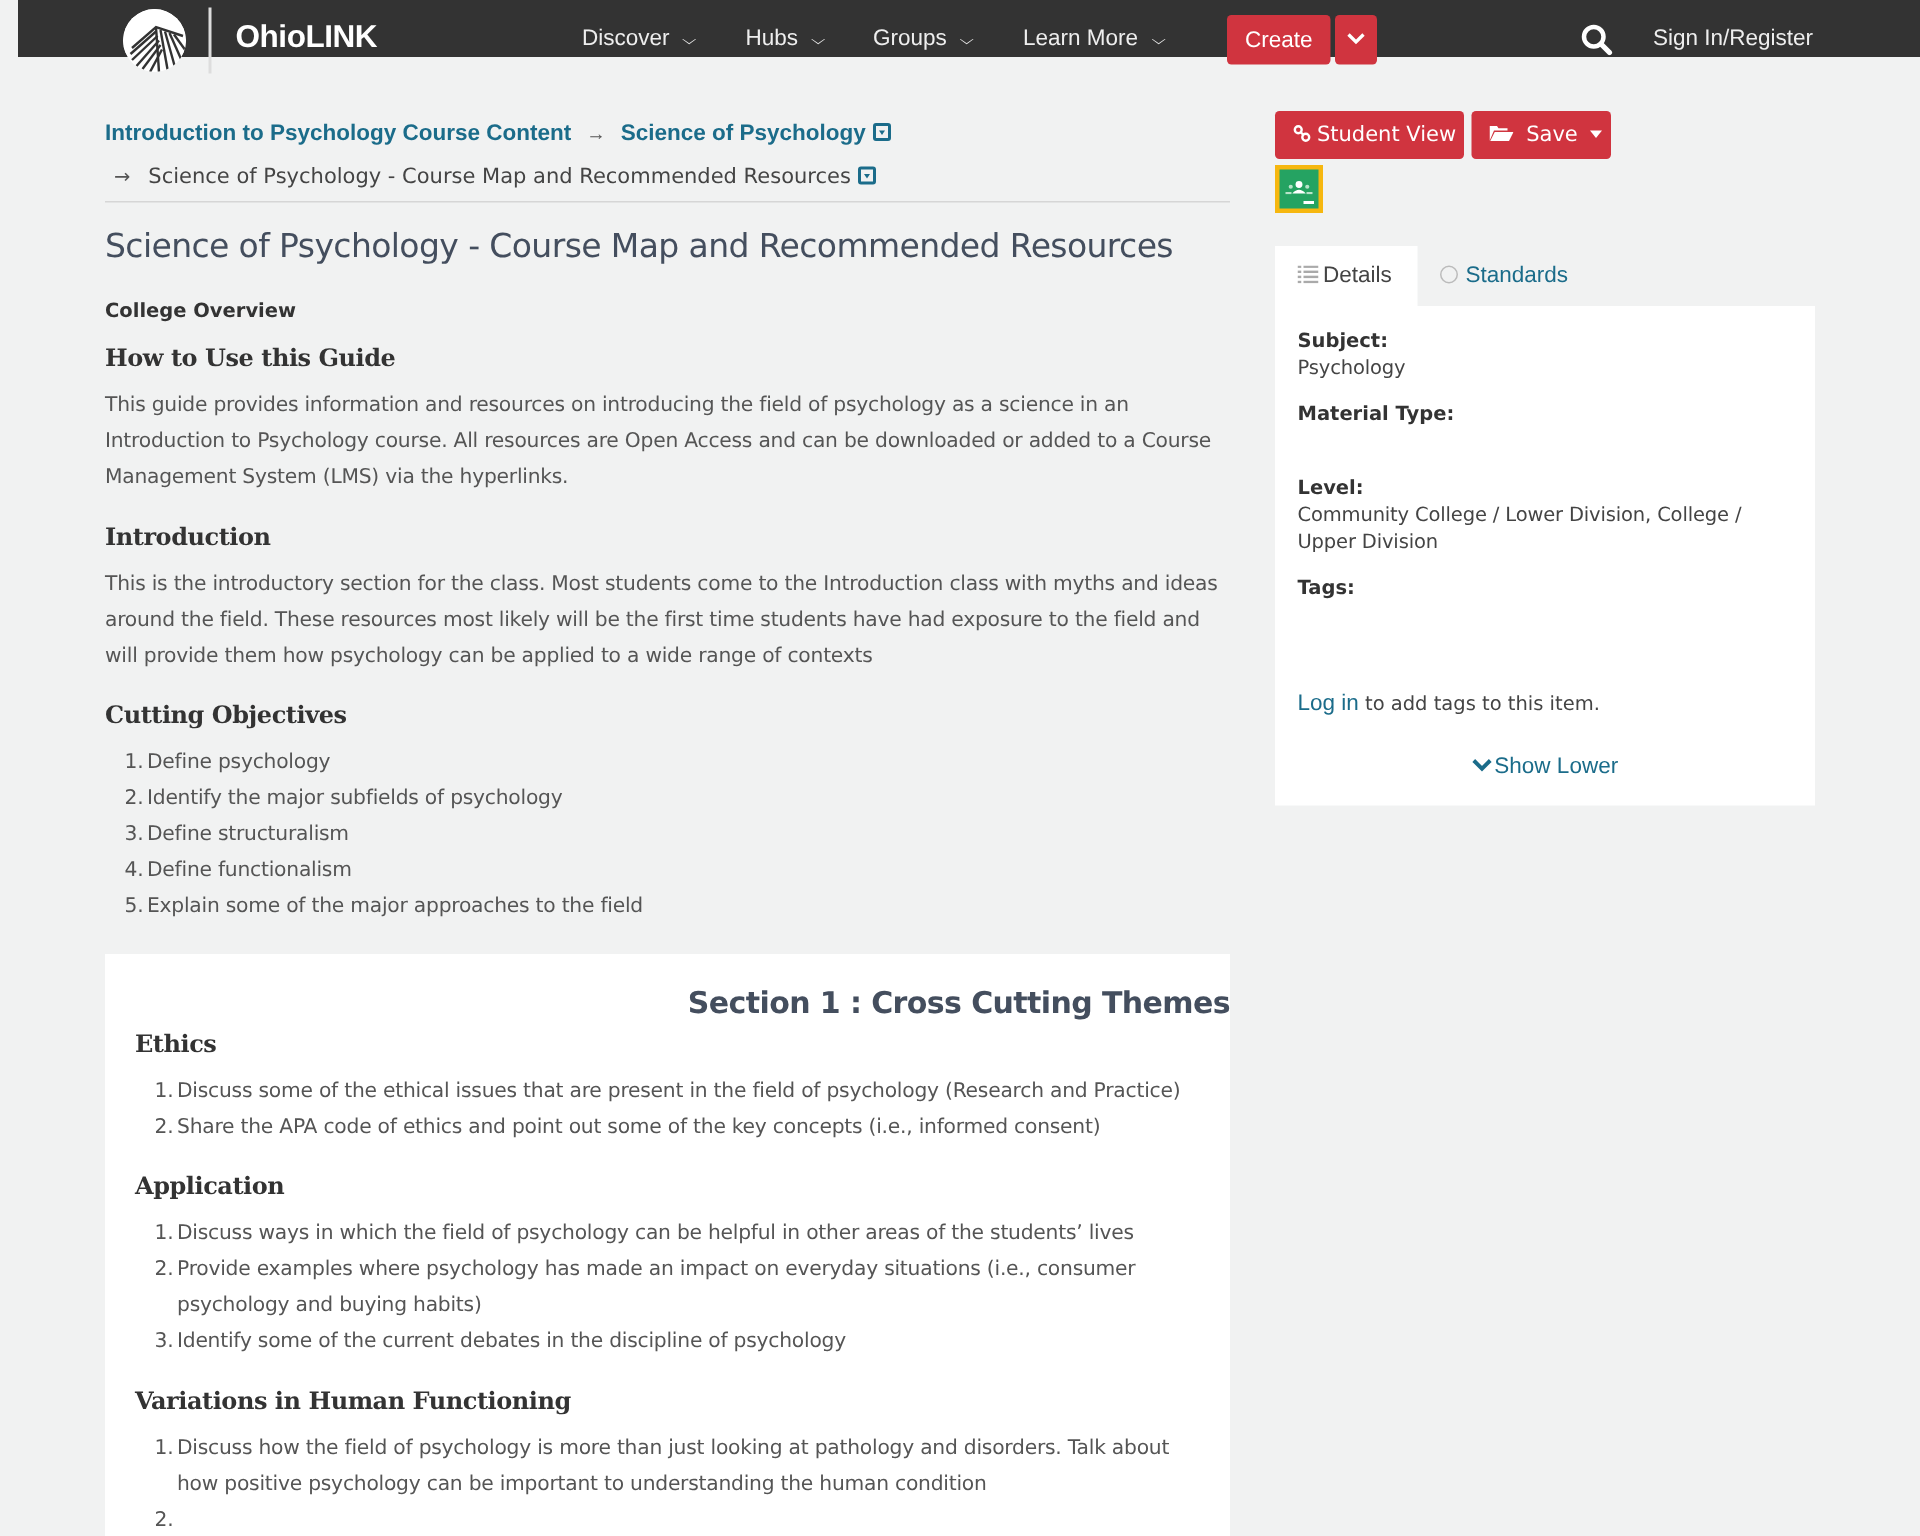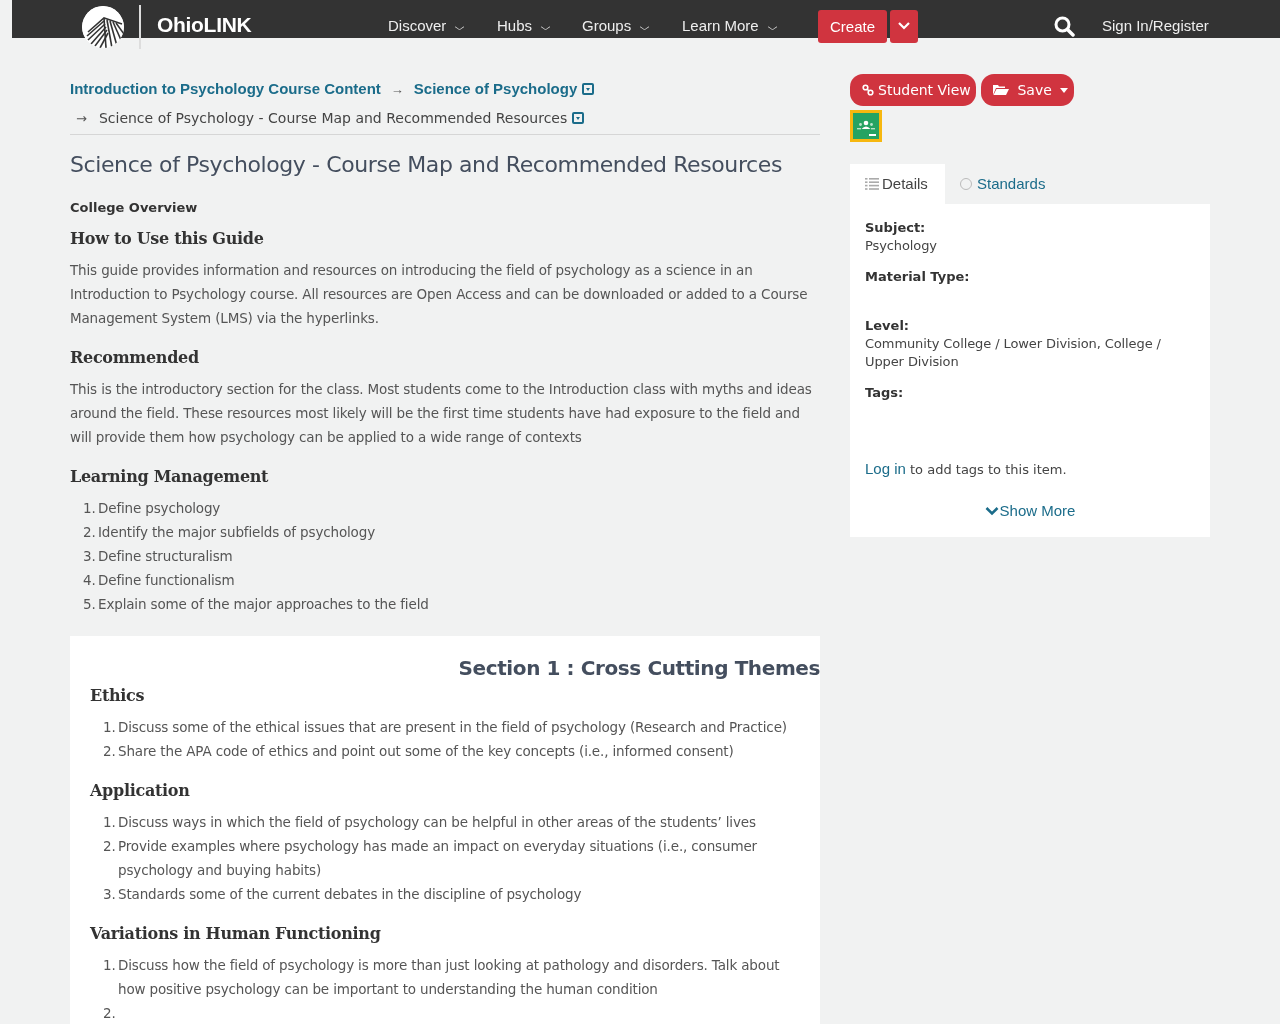--- a/index.html
+++ b/index.html
@@ -36,21 +36,21 @@
   .h3 { position: absolute; font-family: "DejaVu Serif", serif; font-weight: bold; font-size: 16px; color: #333; white-space: nowrap; letter-spacing: -0.3px; }
   .para { position: absolute; font-size: 13.5px; line-height: 24px; color: #555; letter-spacing: -0.15px; }
   ol.list { position: absolute; list-style: none; font-size: 13.5px; line-height: 24px; color: #555; letter-spacing: -0.15px; }
   ol.list li { position: relative; padding-left: 28px; }
   ol.list li .num { position: absolute; left: 13px; top: 0; }
 
   .section-box { position: absolute; left: 70px; top: 636px; width: 750px; height: 400px; background: #fff; }
   .section-title { position: absolute; left: 0; top: 20px; width: 750px; text-align: right; font-family: "DejaVu Sans", sans-serif; font-weight: bold; font-size: 20px; color: #444e5e; letter-spacing: -0.4px; }
 
   
-  .btn-red { position: absolute; height: 32px; background: #d0343f; border-radius: 13px; color: #fff; font-size: 14px; line-height: 32px; cursor: pointer; white-space: nowrap; }
+  .btn-red { position: absolute; height: 32px; background: #d0343f; border-radius: 3px; color: #fff; font-size: 14px; line-height: 32px; cursor: pointer; white-space: nowrap; }
   .btn-student { left: 850px; top: 74px; width: 126px; padding-left: 12px; }
   .btn-save { left: 981px; top: 74px; width: 93px; padding-left: 12px; }
   .btn-red svg { position: relative; top: 1px; margin-right: 4px; }
   .caret { display: inline-block; margin-left: 8px; border-left: 4.5px solid transparent; border-right: 4.5px solid transparent; border-top: 5px solid #fff; position: relative; top: -2px; }
   .classroom { position: absolute; left: 850px; top: 110px; width: 32px; height: 32px; background: #f6b70f; padding: 3px; cursor: pointer; }
   .classroom .inner { width: 26px; height: 26px; background: #25a362; position: relative; }
 
   .tab-details { position: absolute; left: 850px; top: 164px; width: 95px; height: 40px; background: #fff; font-family: "Liberation Sans", sans-serif; font-size: 15px; color: #444; line-height: 40px; padding-left: 15px; cursor: pointer; }
   .tab-standards { position: absolute; left: 960px; top: 164px; height: 40px; font-family: "Liberation Sans", sans-serif; font-size: 15px; color: #1b6c8a; line-height: 40px; cursor: pointer; }
   .radio-circ { display: inline-block; width: 12px; height: 12px; border: 1px solid #bbb; border-radius: 50%; margin-right: 5px; position: relative; top: 1px; }
@@ -121,24 +121,24 @@
   <span class="arrow">→</span><span>Science of Psychology - Course Map and Recommended Resources</span><span class="dd-box"></span>
 </div>
 <div class="crumb-rule"></div>
 
 <div class="page-title">Science of Psychology - Course Map and Recommended Resources</div>
 <div class="module-overview">College Overview</div>
 
 <div class="h3" style="left:70px; top:229px">How to Use this Guide</div>
 <div class="para" style="left:70px; top:258px; width:750px">This guide provides information and resources on introducing the field of psychology as a science in an Introduction to Psychology course. All resources are Open Access and can be downloaded or added to a Course Management System (LMS) via the hyperlinks.</div>
 
-<div class="h3" style="left:70px; top:348px">Recommended</div>
+<div class="h3" style="left:70px; top:348px">Introduction</div>
 <div class="para" style="left:70px; top:377px; width:750px">This is the introductory section for the class.  Most students come to the Introduction class with myths and ideas around the field. These resources most likely will be the first time students have had exposure to the field and will provide them how psychology can be applied to a wide range of contexts</div>
 
-<div class="h3" style="left:70px; top:467px">Learning Management</div>
+<div class="h3" style="left:70px; top:467px">Cutting Objectives</div>
 <ol class="list" style="left:70px; top:496px; width:740px">
   <li><span class="num">1.</span><span>Define psychology</span></li>
   <li><span class="num">2.</span><span>Identify the major subfields of psychology</span></li>
   <li><span class="num">3.</span><span>Define structuralism</span></li>
   <li><span class="num">4.</span><span>Define functionalism</span></li>
   <li><span class="num">5.</span><span>Explain some of the major approaches to the field</span></li>
 </ol>
 
 <div class="section-box">
   <div class="section-title">Section 1 : Cross Cutting Themes</div>
@@ -146,21 +146,21 @@
   <div class="h3" style="left:20px; top:50px">Ethics</div>
   <ol class="list" style="left:20px; top:79px; width:700px">
     <li><span class="num">1.</span><span>Discuss some of the ethical issues that are present in the field of psychology (Research and Practice)</span></li>
     <li><span class="num">2.</span><span>Share the APA code of ethics and point out some of the key concepts (i.e., informed consent)</span></li>
   </ol>
 
   <div class="h3" style="left:20px; top:145px">Application</div>
   <ol class="list" style="left:20px; top:174px; width:680px">
     <li><span class="num">1.</span><span>Discuss ways in which the field of psychology can be helpful in other areas of the students’ lives</span></li>
     <li><span class="num">2.</span><span>Provide examples where psychology has made an impact on everyday situations (i.e., consumer psychology and buying habits)</span></li>
-    <li><span class="num">3.</span><span>Standards some of the current debates in the discipline of psychology</span></li>
+    <li><span class="num">3.</span><span>Identify some of the current debates in the discipline of psychology</span></li>
   </ol>
 
   <div class="h3" style="left:20px; top:288px">Variations in Human Functioning</div>
   <ol class="list" style="left:20px; top:317px; width:710px">
     <li><span class="num">1.</span><span>Discuss how the field of psychology is more than just looking at pathology and disorders.  Talk about how positive psychology can be important to understanding the human condition</span></li>
     <li><span class="num">2.</span></li>
   </ol>
 </div>
 
 <div class="btn-red btn-student">
@@ -219,15 +219,15 @@
 
   <div class="dt" style="top:181px">Tags:</div>
 
   <div class="login-line">
     <a>Log in</a><span> to add tags to this item.</span>
   </div>
 
   <div class="show-more">
     <svg width="14" height="10" viewBox="0 0 14 10">
         <path d="M1.5 2 L7 7.5 L12.5 2" stroke="#1b6c8a" stroke-width="2.6" fill="none"></path>
-      </svg><span>Show More</span>
+      </svg><span>Show Lower</span>
   </div>
 </div>
 
 </body></html>

